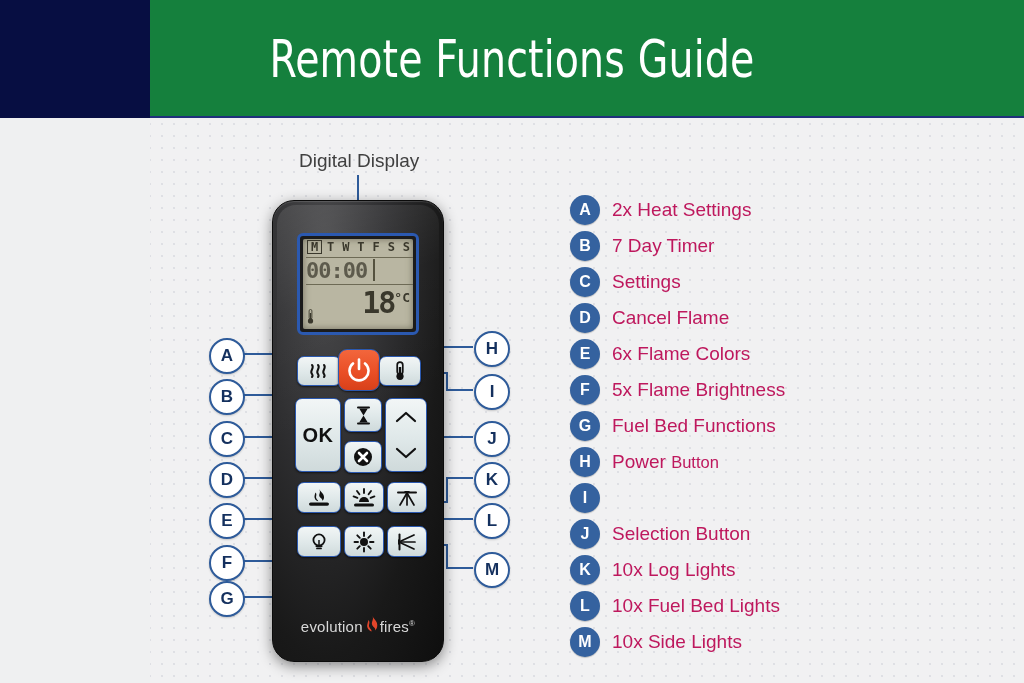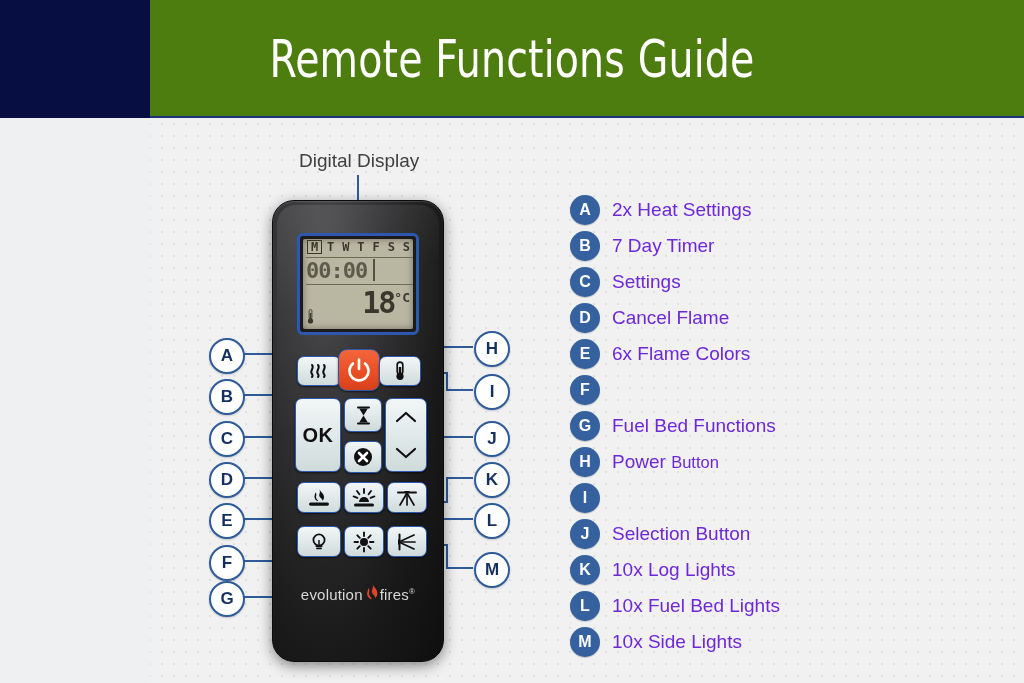--- a/index.html
+++ b/index.html
@@ -5,21 +5,21 @@
   html,body{margin:0;padding:0;}
   body{
     width:1024px;height:683px;overflow:hidden;
     background:#f1f2f3;
     font-family:"Liberation Sans","DejaVu Sans",sans-serif;
     position:relative;
   }
   
   #header{
     position:absolute;left:0;top:0;width:1024px;height:118px;
-    background:#4d7c0f;
+    background:#15803d;
   }
   #header-left-block{
     position:absolute;left:0;top:0;width:150px;height:118px;
     background:#070e42;
   }
   #header-title{
     position:absolute;left:0;top:0;width:1024px;height:118px;
     display:flex;align-items:center;justify-content:center;
     color:#ffffff;
     font-family:"DejaVu Sans Condensed","Liberation Sans",sans-serif;
@@ -121,21 +121,21 @@
     color:#101010;
   }
   .btn.power{
     background:linear-gradient(180deg,#f2663c 0%,#ea4f26 55%,#d8401a 100%);
     border-color:#2b59b0;
   }
   .btn svg{display:block;}
   #btn-ok{font-size:20px;font-weight:bold;letter-spacing:.5px;font-family:"Liberation Sans",sans-serif;}
   
   #remote-logo{
-    position:absolute;left:0;bottom:56px;width:170px;
+    position:absolute;left:0;bottom:24px;width:170px;
     text-align:center;
     color:#d8d8d8;font-size:15px;font-weight:300;letter-spacing:.2px;
     font-family:"Liberation Sans",sans-serif;
     white-space:nowrap;
   }
   #remote-logo .flame{display:inline-block;vertical-align:-2px;margin:0 1px;}
   #remote-logo sup{font-size:8px;}
   
   #leaders{position:absolute;left:0;top:0;width:1024px;height:683px;pointer-events:none;}
   
@@ -154,21 +154,21 @@
   }
   .legend-badge{
     width:30px;height:30px;border-radius:50%;
     background:#35629f;color:#fff;
     font-size:16px;font-weight:bold;
     display:flex;align-items:center;justify-content:center;
     flex:0 0 auto;
     box-shadow:0 1px 1px rgba(0,0,0,.2);
   }
   .legend-text{
-    margin-left:12px;font-size:19px;color:#6d28d9;white-space:nowrap;
+    margin-left:12px;font-size:19px;color:#be185d;white-space:nowrap;
   }
   .legend-text .sub{font-size:16.5px;}
 </style>
 </head>
 <body>
 
 <div id="header">
   <div id="header-left-block"></div>
   <div id="header-title">Remote Functions Guide</div>
 </div>
@@ -390,20 +390,21 @@
   <div class="legend-row">
     <div class="legend-badge">D</div>
     <div class="legend-text"><span>Cancel Flame</span><span class="sub"></span></div>
   </div>
   <div class="legend-row">
     <div class="legend-badge">E</div>
     <div class="legend-text"><span>6x Flame Colors</span><span class="sub"></span></div>
   </div>
   <div class="legend-row">
     <div class="legend-badge">F</div>
+    <div class="legend-text"><span>5x Flame Brightness</span><span class="sub"></span></div>
   </div>
   <div class="legend-row">
     <div class="legend-badge">G</div>
     <div class="legend-text"><span>Fuel Bed Functions</span><span class="sub"></span></div>
   </div>
   <div class="legend-row">
     <div class="legend-badge">H</div>
     <div class="legend-text"><span>Power </span><span class="sub">Button</span></div>
   </div>
   <div class="legend-row">

